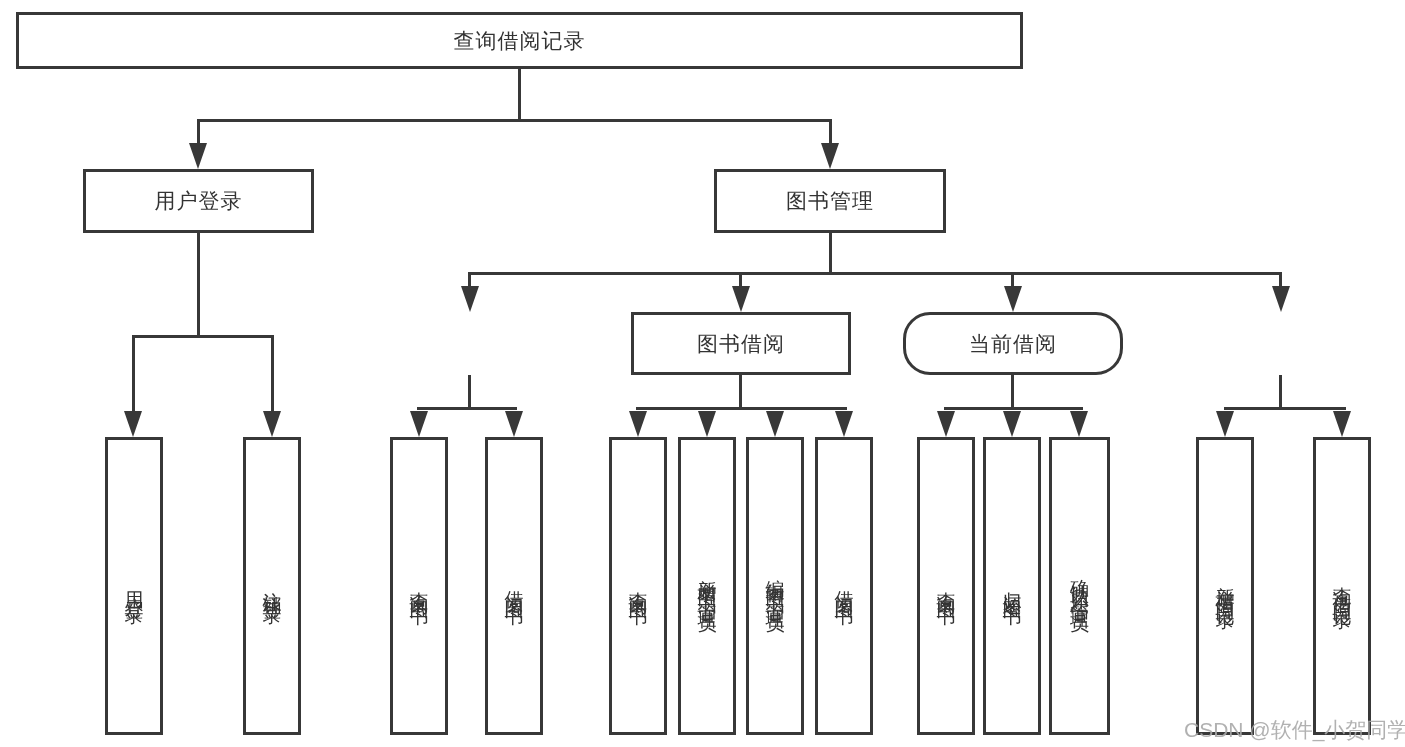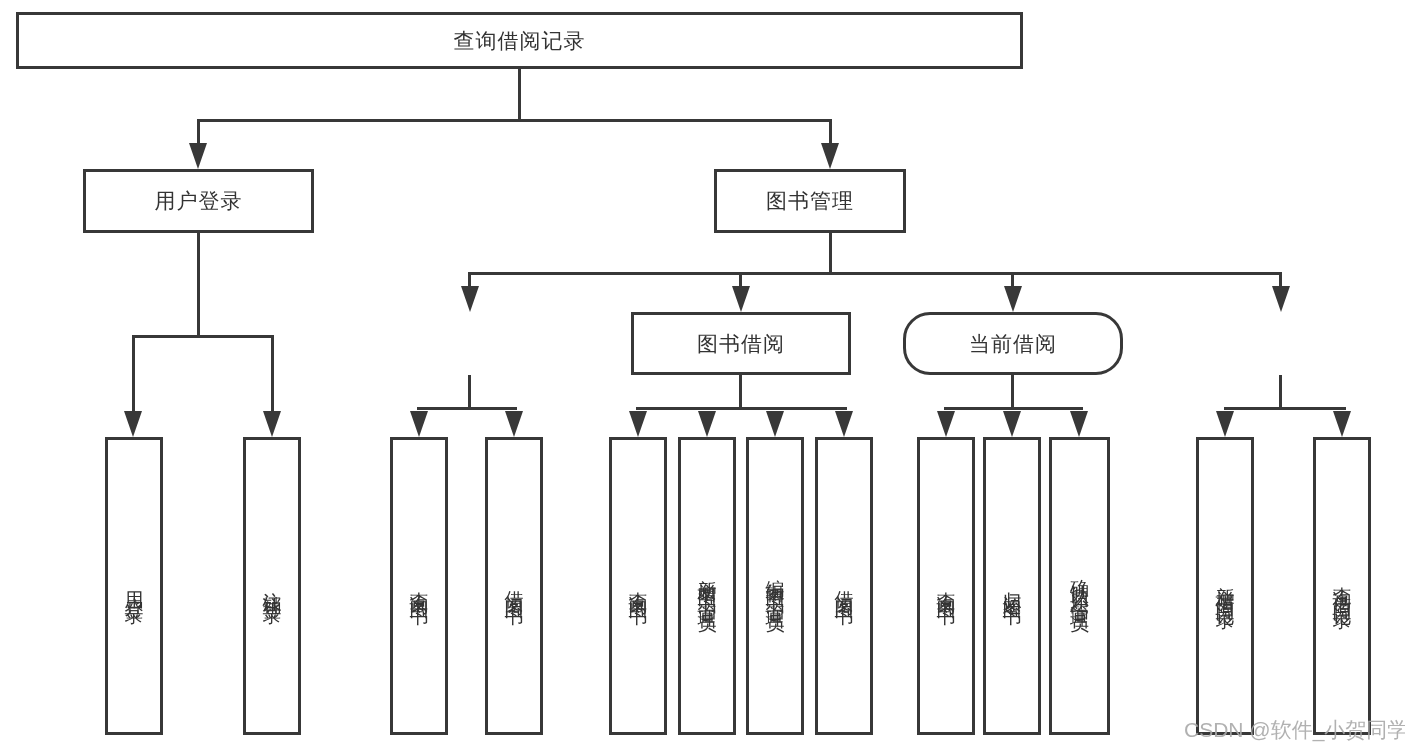--- a/index.html
+++ b/index.html
@@ -106,21 +106,21 @@
   <div class="arrow" style="left:1070px; top:411px;"></div>
 
   <div class="line" style="left:1279px; top:375px; width:3px;   height:32px;"></div>
   <div class="line" style="left:1224px; top:407px; width:122px; height:3px;"></div>
   <div class="arrow" style="left:1216px; top:411px;"></div>
   <div class="arrow" style="left:1333px; top:411px;"></div>
 
   <div class="node hnode" style="left:16px; top:12px; width:1007px; height:57px;">查询借阅记录</div>
 
   <div class="node hnode" style="left:83px; top:169px; width:231px; height:64px;">用户登录</div>
-  <div class="node hnode" style="left:714px; top:169px; width:192px; height:64px;">图书管理</div>
+  <div class="node hnode" style="left:714px; top:169px; width:232px; height:64px;">图书管理</div>
 
   <div class="node hnode" style="left:631px; top:312px; width:220px; height:63px;">图书借阅</div>
   <div class="node hnode" style="left:903px; top:312px; width:220px; height:63px;border-radius:27px;">当前借阅</div>
 
   <div class="node leaf" style="left:105px;">用户登录</div>
   <div class="node leaf" style="left:243px;">注销登录</div>
 
   <div class="node leaf" style="left:390px;">查询图书</div>
   <div class="node leaf" style="left:485px;">借阅图书</div>
 

